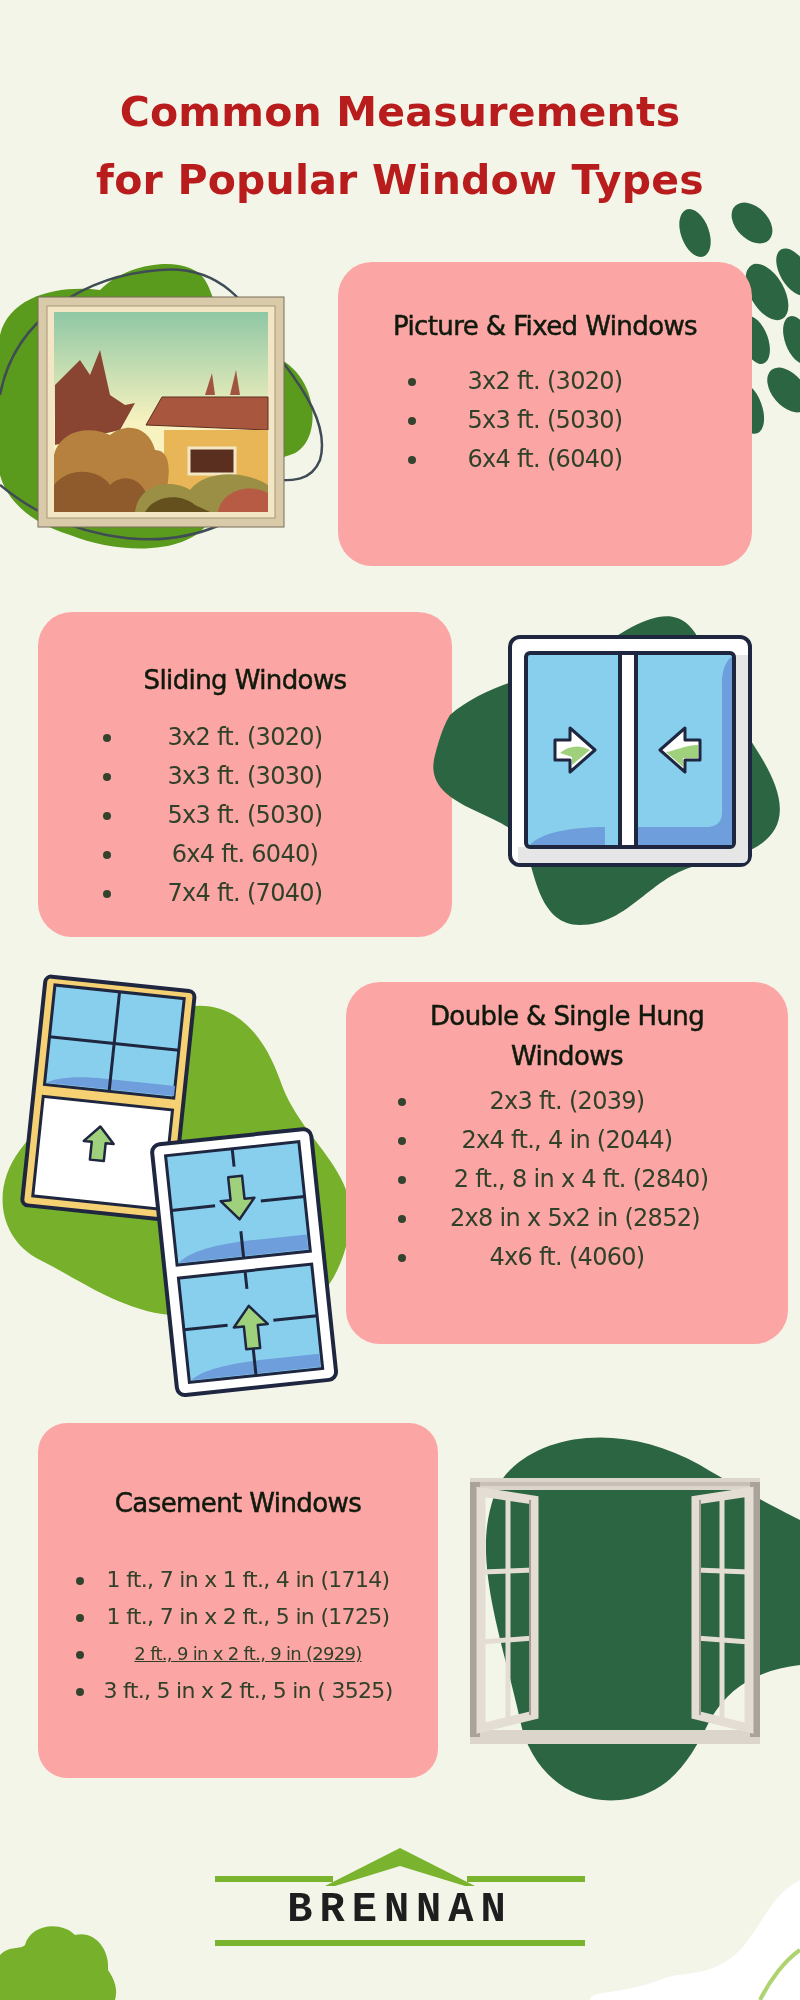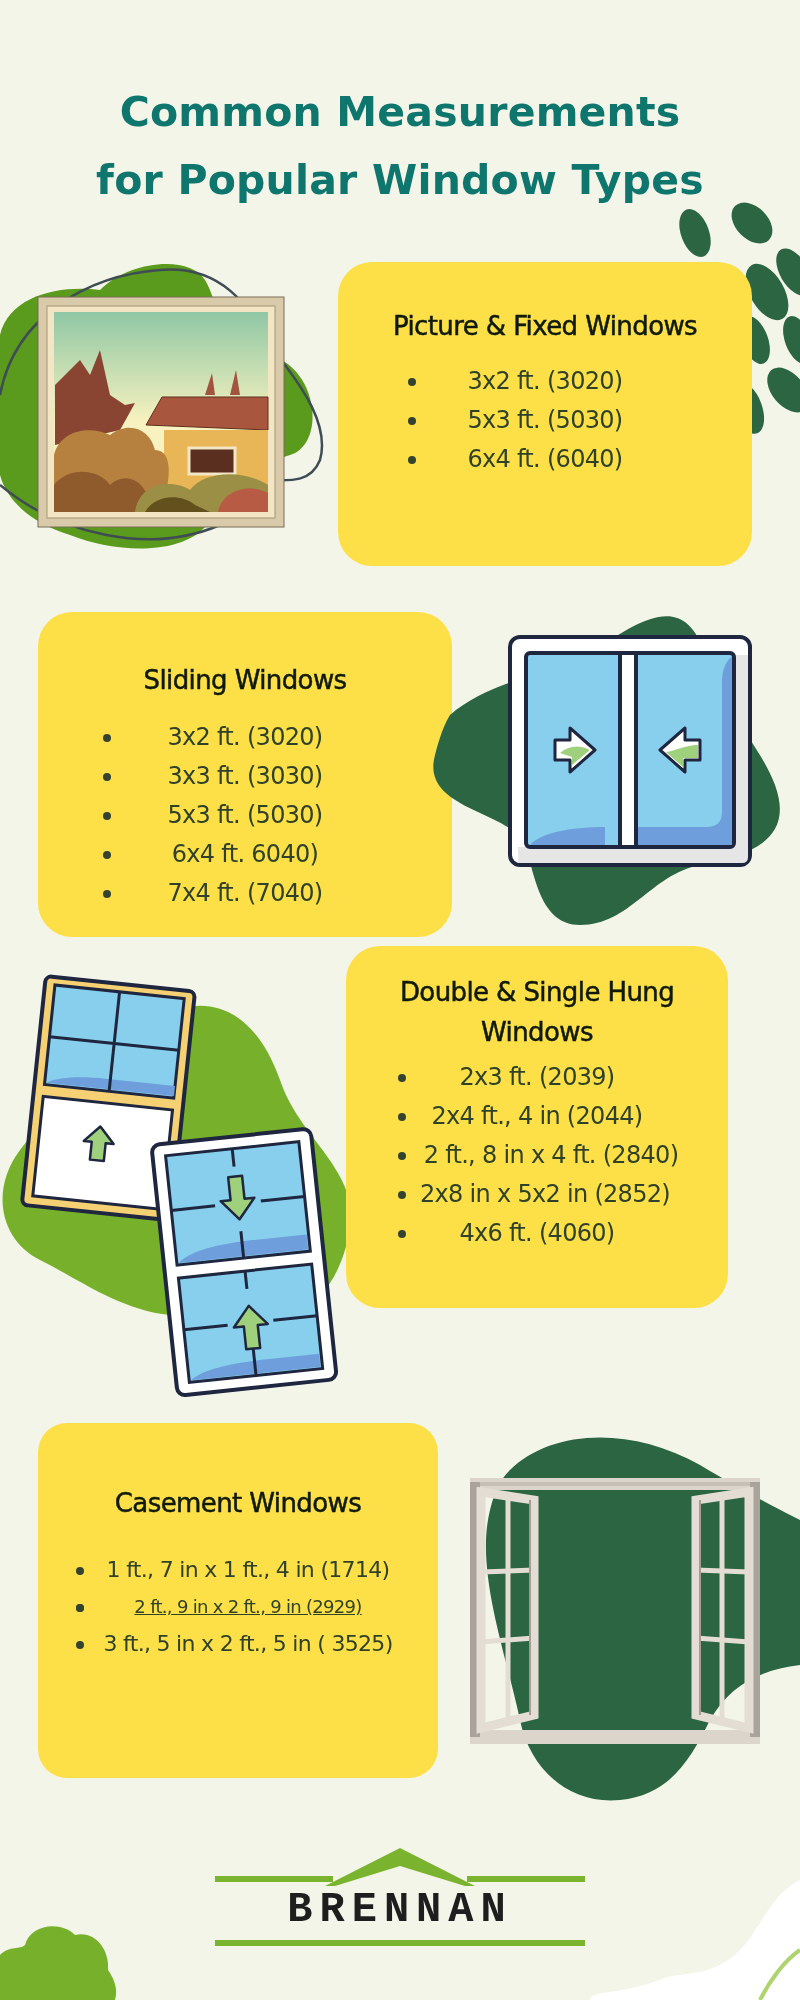--- a/index.html
+++ b/index.html
@@ -2,24 +2,24 @@
 <html><head>
 <meta charset="utf-8">
 <style>
   * { box-sizing: border-box; margin: 0; padding: 0; }
   html, body { width: 800px; height: 2000px; overflow: hidden; }
   body { background: #f4f5e9; position: relative; font-family: "Liberation Sans", sans-serif; }
   .abs { position: absolute; }
   .title {
     position: absolute; left: 0; top: 78px; width: 800px; text-align: center;
     font-family: "DejaVu Sans", sans-serif; font-weight: bold; font-size: 41px;
-    line-height: 68px; color: #0f766e; letter-spacing: 0.2px;
+    line-height: 68px; color: #b91c1c; letter-spacing: 0.2px;
   }
   .card {
-    position: absolute; background: #fde047; border-radius: 34px;
+    position: absolute; background: #fca5a5; border-radius: 34px;
     text-align: center; color: #233a20;
   }
   .card h2 {
     font-family: "DejaVu Sans", sans-serif; font-weight: normal;
     font-size: 26px; color: #0f1a0d; letter-spacing: -0.6px; line-height: 40px;
     -webkit-text-stroke: 0.5px #0f1a0d;
   }
   .card ul { list-style: none; }
   .card li {
     position: relative; font-family: "DejaVu Sans", sans-serif;
@@ -134,39 +134,39 @@
     <line x1="268" y1="232" x2="312" y2="232" stroke="#1e2640" stroke-width="3"></line>
     <line x1="245" y1="300" x2="245" y2="318" stroke="#1e2640" stroke-width="3"></line>
     <line x1="245" y1="378" x2="245" y2="405" stroke="#1e2640" stroke-width="3"></line>
     <line x1="178" y1="352" x2="222" y2="352" stroke="#1e2640" stroke-width="3"></line>
     <line x1="268" y1="352" x2="312" y2="352" stroke="#1e2640" stroke-width="3"></line>
     <path d="M238,205 L252,205 L252,228 L262,228 L245,248 L228,228 L238,228 Z" fill="#9fd07b" stroke="#1e2640" stroke-width="2.5" stroke-linejoin="round"></path>
     <path d="M238,378 L238,355 L228,355 L245,335 L262,355 L252,355 L252,378 Z" fill="#9fd07b" stroke="#1e2640" stroke-width="2.5" stroke-linejoin="round"></path>
   </g>
 </svg>
 
-<div class="card" style="left:346px;top:946px;width:382px;height:362px;padding-top:26px;">
+<div class="card" style="left:346px;top:982px;width:442px;height:362px;padding-top:14px;">
   <h2>
     <div>Double &amp; Single Hung</div>
     <div>Windows</div>
   </h2>
   <ul style="margin-top:6px;">
     <li><span class="dot" style="left:52px"></span><span>2x3 ft. (2039)</span></li>
     <li><span class="dot" style="left:52px"></span><span>2x4 ft., 4 in (2044)</span></li>
     <li><span class="dot" style="left:52px"></span><span style="margin-left:28px">2 ft., 8 in x 4 ft. (2840)</span></li>
     <li><span class="dot" style="left:52px"></span><span style="margin-left:16px">2x8 in x 5x2 in (2852)</span></li>
     <li><span class="dot" style="left:52px"></span><span>4x6 ft. (4060)</span></li>
   </ul>
 </div>
 
 <div class="card" style="left:38px;top:1423px;width:400px;height:355px;padding-top:60px;border-radius:29px;">
   <h2>Casement Windows</h2>
-  <ul style="margin-top:28px;">
+  <ul style="margin-top:38px;">
     <li style="font-size:22px;line-height:37px;"><span class="dot" style="left:38px"></span><span style="margin-left:20px">1 ft., 7 in x 1 ft., 4 in (1714)</span></li>
-    <li style="font-size:22px;line-height:37px;"><span class="dot" style="left:38px"></span></li>
+    <li style="font-size:22px;line-height:37px;"><span class="dot" style="left:38px"></span><span style="margin-left:20px">1 ft., 7 in x 2 ft., 5 in (1725)</span></li>
     <li style="font-size:18px;line-height:37px;text-decoration:underline;"><span class="dot" style="left:38px"></span><span style="margin-left:20px">2 ft., 9 in x 2 ft., 9 in (2929)</span></li>
     <li style="font-size:22px;line-height:37px;"><span class="dot" style="left:38px"></span><span style="margin-left:20px">3 ft., 5 in x 2 ft., 5 in ( 3525)</span></li>
   </ul>
 </div>
 
 <svg class="abs" style="left:450px;top:1420px" width="350" height="400">
   <path d="M60,50 C100,10 180,5 250,45 C300,75 340,95 350,100 L350,245 C310,250 280,265 260,300 C240,340 220,375 170,380 C120,385 80,350 70,300 C55,230 25,150 40,90 C45,70 50,60 60,50 Z" fill="#2c6541"></path>
   <rect x="20" y="58" width="290" height="12" fill="#dcd5cc"></rect>
   <rect x="20" y="62" width="290" height="4" fill="#c8c0b6"></rect>
   <rect x="20" y="310" width="290" height="14" fill="#dcd5cc"></rect>

